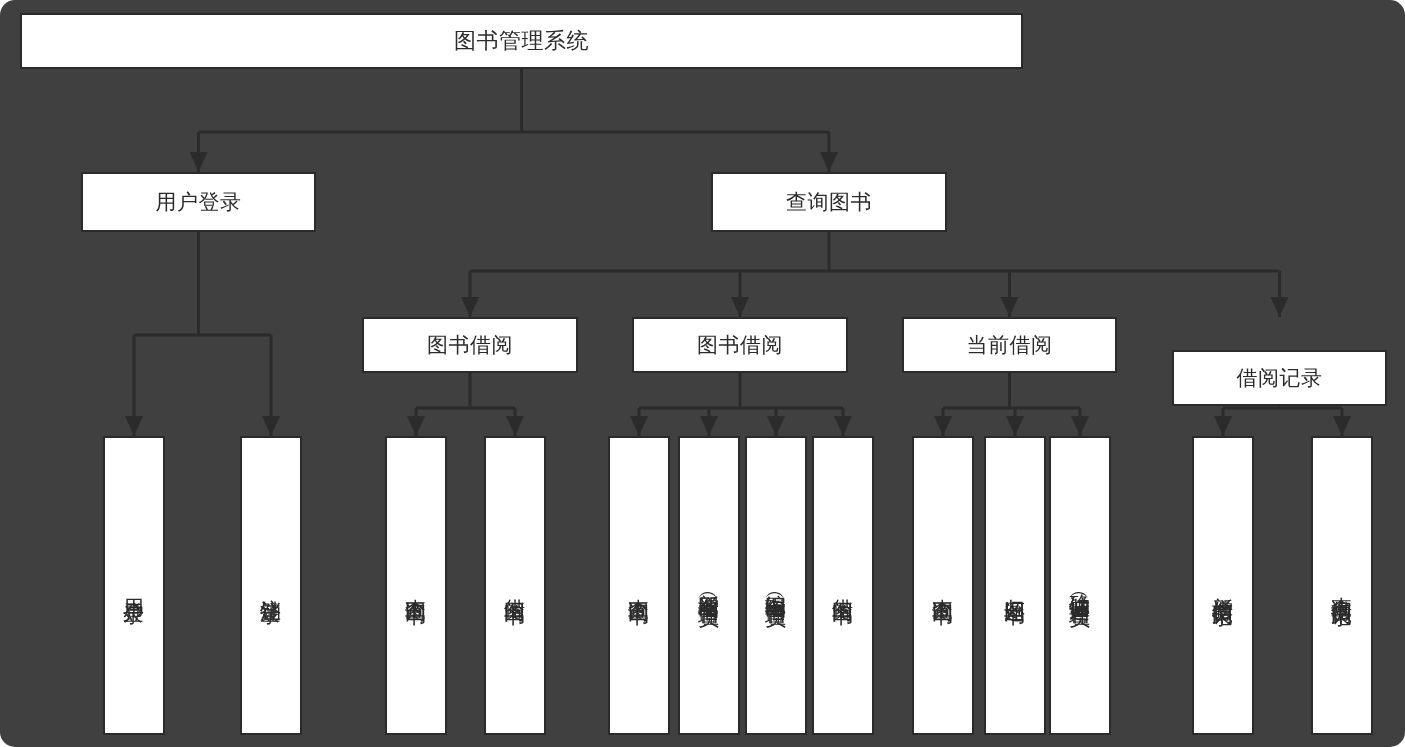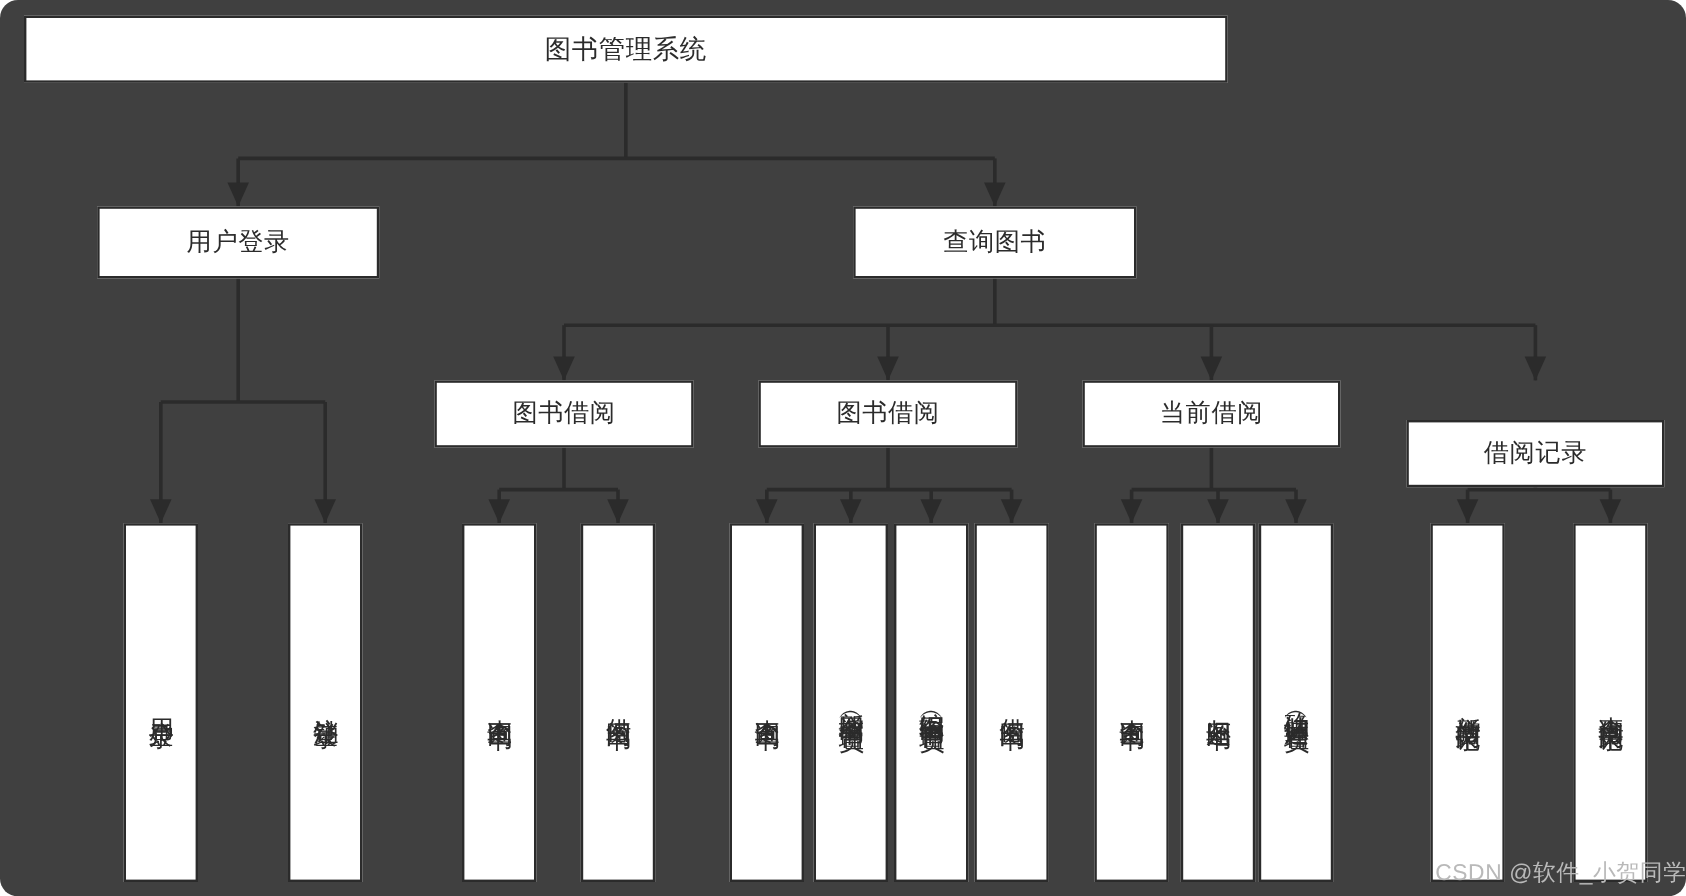--- a/index.html
+++ b/index.html
@@ -178,14 +178,13 @@
       <div class="node vertical" style="left: 1049px; top: 436px; width: 62px; height: 299px;">
         <div class="node-label">确认归还（管理员）</div>
       </div>
       <div class="node vertical" style="left: 1192px; top: 436px; width: 62px; height: 299px;">
         <div class="node-label">新增借阅记录</div>
       </div>
       <div class="node vertical" style="left: 1311px; top: 436px; width: 62px; height: 299px;">
         <div class="node-label">查询借阅记录</div>
       </div>
     </div>
-  <div class="watermark" style="left:1196px; top:714px;">CSDN @软件_小贺同学</div>
 </div>
 
 </body></html>

